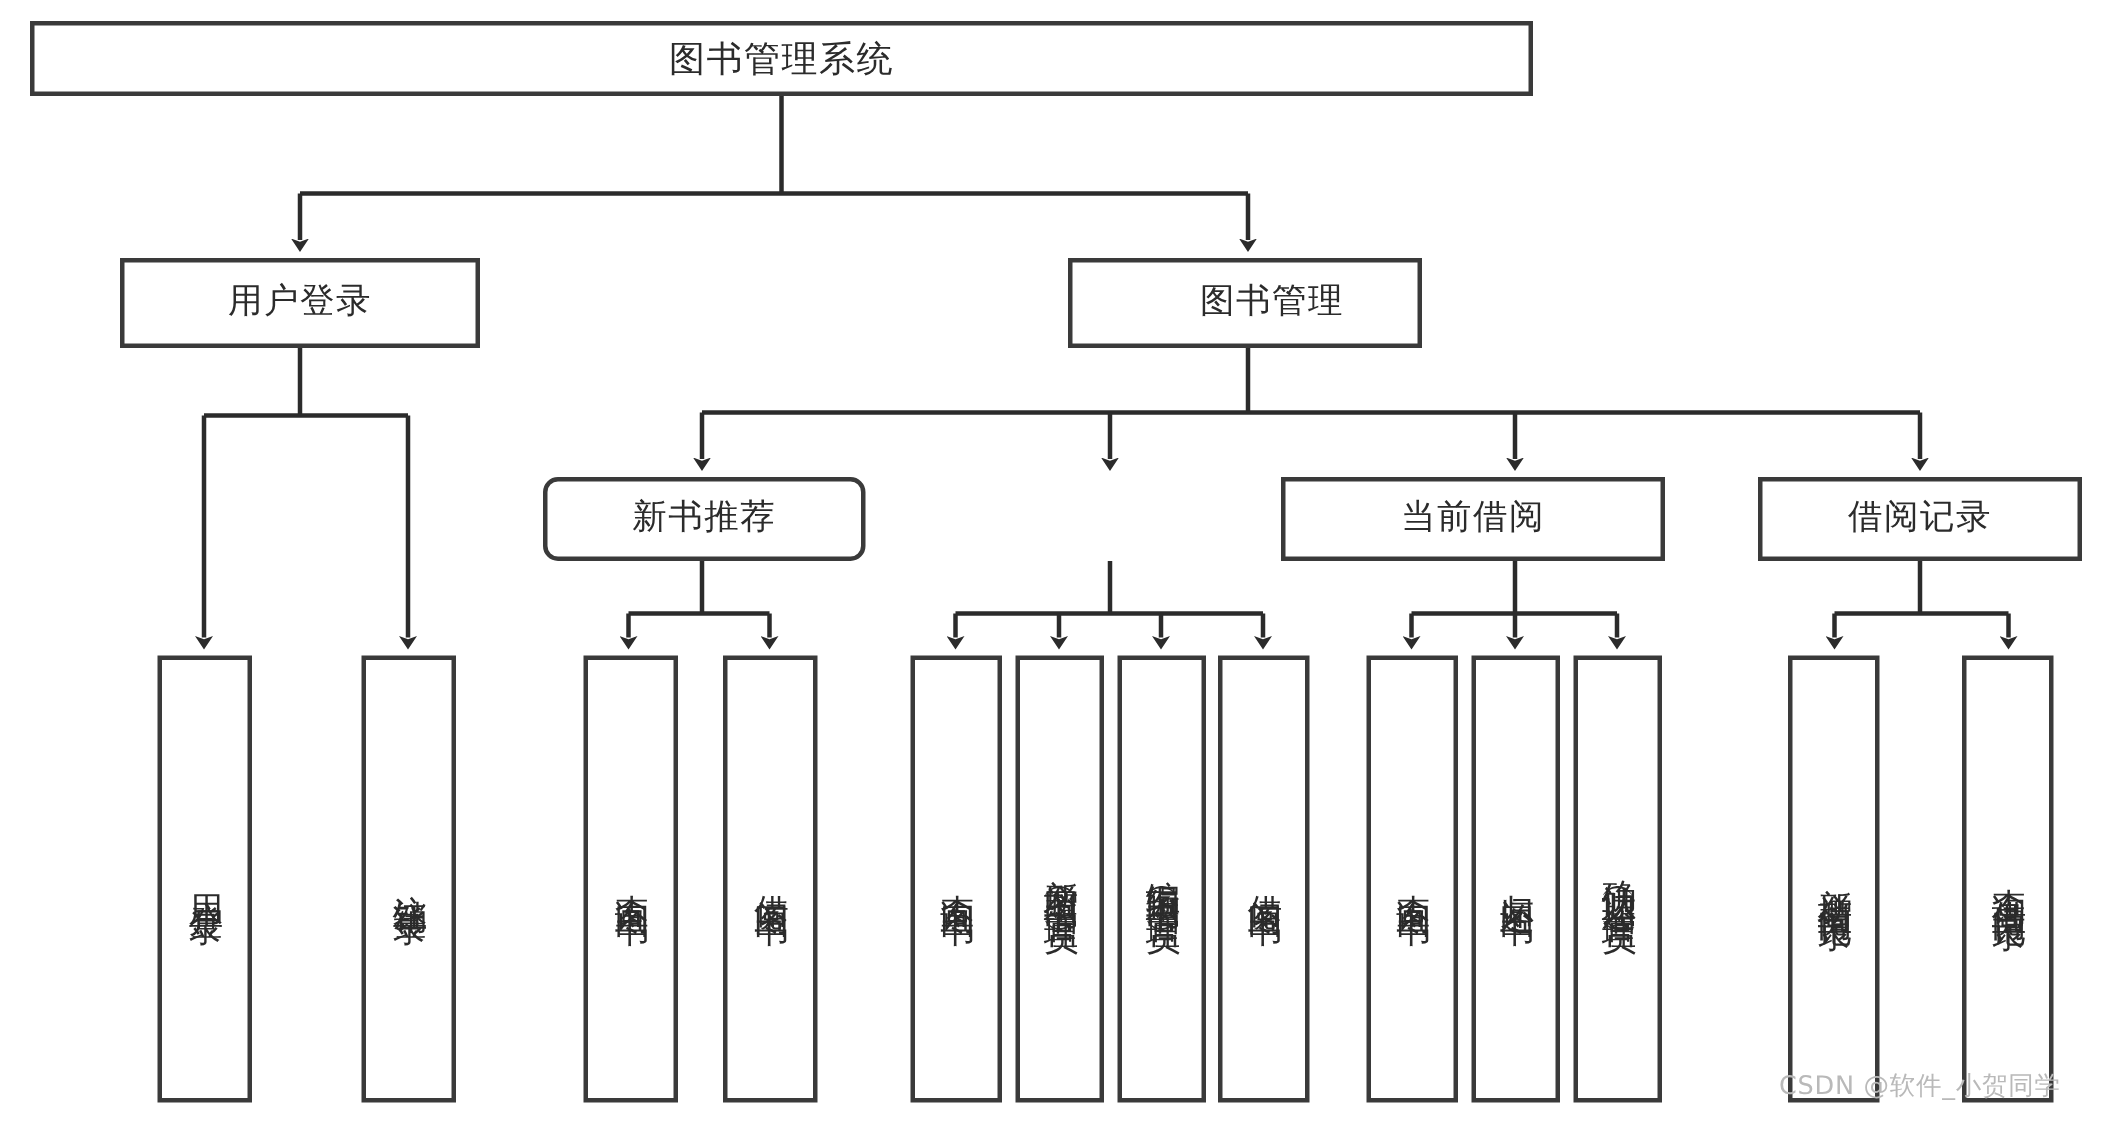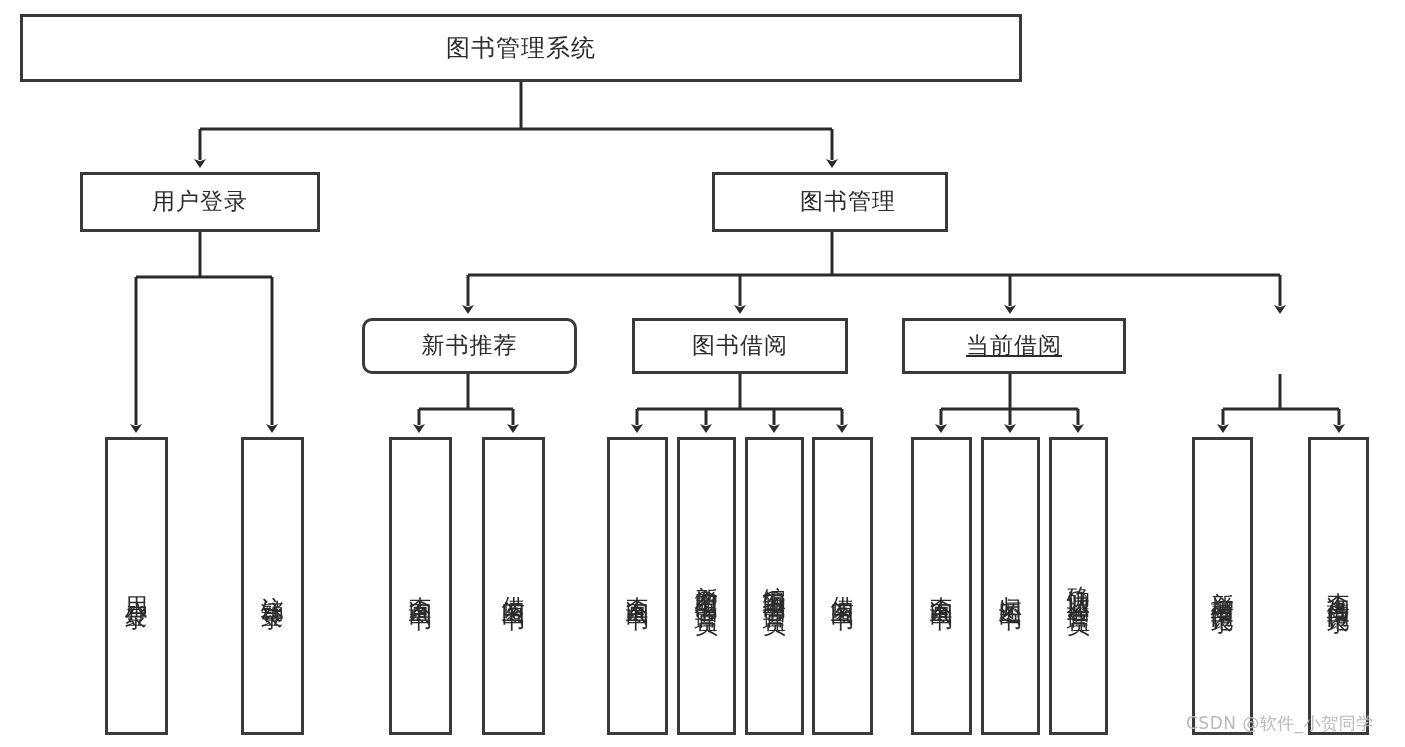--- a/index.html
+++ b/index.html
@@ -118,39 +118,39 @@
       <path d="M1010,409 L1010,425" marker-end="url(#arrow)"></path>
       <path d="M1078,409 L1078,425" marker-end="url(#arrow)"></path>
 
       <path d="M1280,374 L1280,409"></path>
       <path d="M1223,409 L1339,409"></path>
       <path d="M1223,409 L1223,425" marker-end="url(#arrow)"></path>
       <path d="M1339,409 L1339,425" marker-end="url(#arrow)"></path>
     </g>
   </svg>
 
-  <div class="node h title" style="left:20px; top:14px; width:1002px; height:68px;">
+  <div class="node h title" style="left:20px; top:14px; width:1002px; height:50px;">
     <span>图书管理系统</span>
   </div>
 
   <div class="node h" style="left:80px; top:172px; width:240px; height:60px;">
     <span>用户登录</span>
   </div>
   <div class="node h" style="left:712px; top:172px; width:236px; height:60px;padding-left:36px;">
     <span>图书管理</span>
   </div>
 
   <div class="node h" style="left:362px; top:318px; width:215px; height:56px;border-radius:10px;">
     <span>新书推荐</span>
   </div>
-  <div class="node h" style="left:632px; top:318px; width:216px; height:56px;">
-    <span>图书借阅</span>
+  <div class="node h" style="left:854px; top:318px; width:256px; height:56px;">
+    <span>当前借阅</span>
   </div>
-  <div class="node h" style="left:902px; top:318px; width:224px; height:56px;text-decoration:underline;">
-    <span>当前借阅</span>
+  <div class="node h" style="left:1172px; top:318px; width:216px; height:56px;">
+    <span>借阅记录</span>
   </div>
 
   <div class="node v" style="left:105px; top:437px; width:63px; height:298px;">
     <span class="vtext">用户登录</span>
   </div>
   <div class="node v" style="left:241px; top:437px; width:63px; height:298px;">
     <span class="vtext">注销登录</span>
   </div>
 
   <div class="node v" style="left:389px; top:437px; width:63px; height:298px;">

